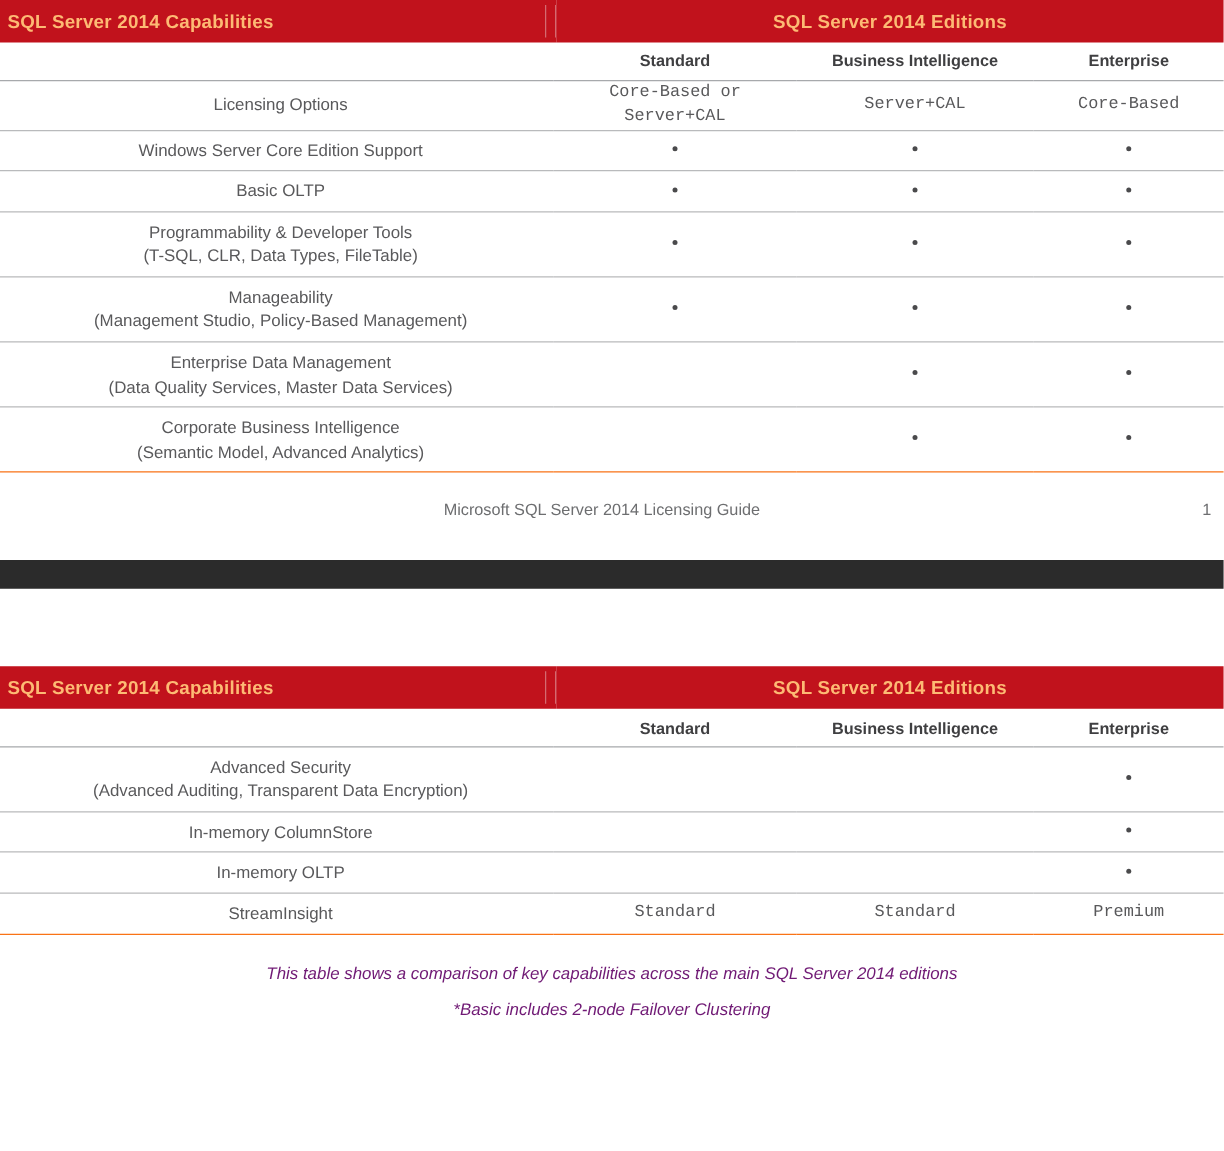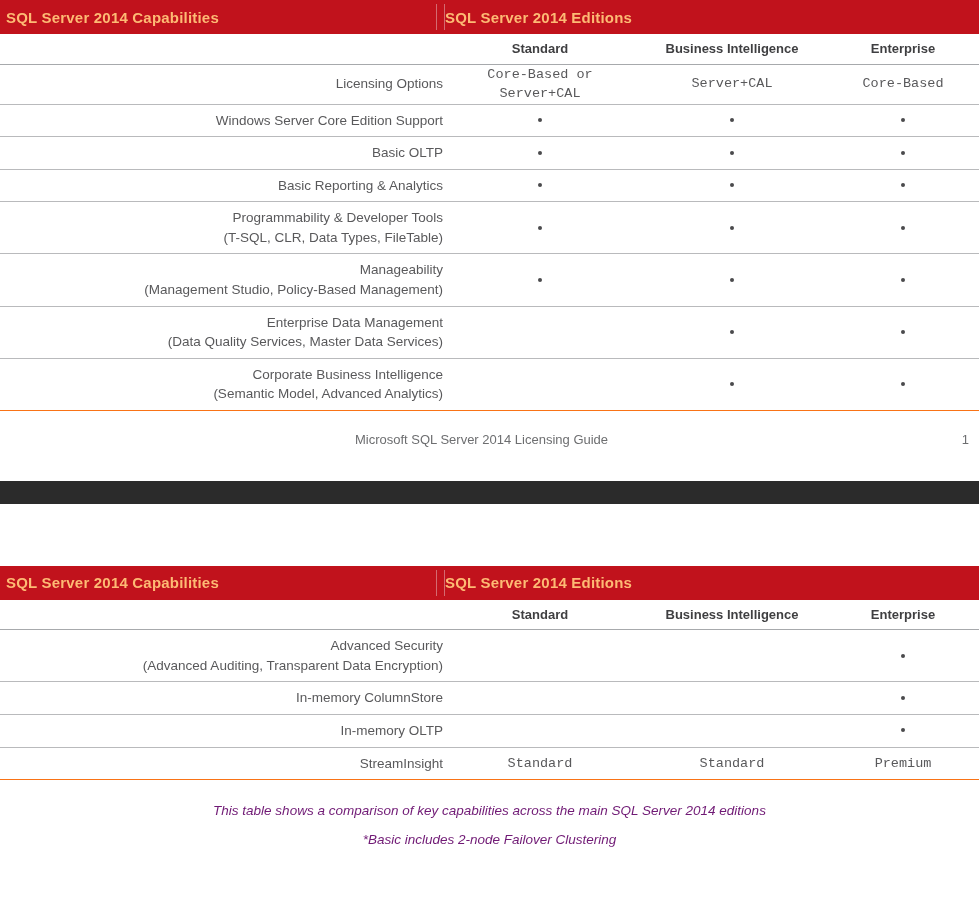--- a/index.html
+++ b/index.html
@@ -56,20 +56,21 @@
     position: absolute;
     top: 4px;
     bottom: 4px;
     width: 1px;
     background: #d46a70;
   }
   .banner-gap::before { left: 0px; }
   .banner-gap::after  { right: 0px; }
   .banner-right {
     flex: 1 1 auto;
+    justify-content: center;
   }
   .banner-title {
     font-size: 15px;
     font-weight: bold;
     color: #fdba74;
     letter-spacing: 0.2px;
     white-space: nowrap;
   }
   .banner-title.center {
     text-align: center;
@@ -107,21 +108,21 @@
   }
 
   
   tr.data-row td {
     border-bottom: 1px solid #b9babc;
     font-size: 13.5px;
     color: #59595b;
   }
   tr.data-row td.feature {
     padding: 6px 0 6px 6px;
-    text-align: right;
+    text-align: center;
     line-height: 1.45;
   }
   tr.data-row td.val {
     text-align: center;
     line-height: 1.45;
     font-family: Liberation Mono, monospace;
   }
   tr.data-row:last-child td {
     border-bottom: 1px solid #f97316;
   }
@@ -232,28 +233,20 @@
         <tr class="data-row">
           <td class="feature">
             <span class="feature-main">Basic OLTP</span>
           </td>
           <td class="val"><span class="bullet"></span></td>
           <td class="val"><span class="bullet"></span></td>
           <td class="val"><span class="bullet"></span></td>
         </tr>
         <tr class="data-row">
           <td class="feature">
-            <span class="feature-main">Basic Reporting  &amp; Analytics</span>
-          </td>
-          <td class="val"><span class="bullet"></span></td>
-          <td class="val"><span class="bullet"></span></td>
-          <td class="val"><span class="bullet"></span></td>
-        </tr>
-        <tr class="data-row">
-          <td class="feature">
             <span class="feature-main">Programmability &amp; Developer  Tools</span>
             <span class="feature-sub">(T-SQL, CLR, Data Types, FileTable)</span>
           </td>
           <td class="val"><span class="bullet"></span></td>
           <td class="val"><span class="bullet"></span></td>
           <td class="val"><span class="bullet"></span></td>
         </tr>
         <tr class="data-row">
           <td class="feature">
             <span class="feature-main">Manageability</span>

